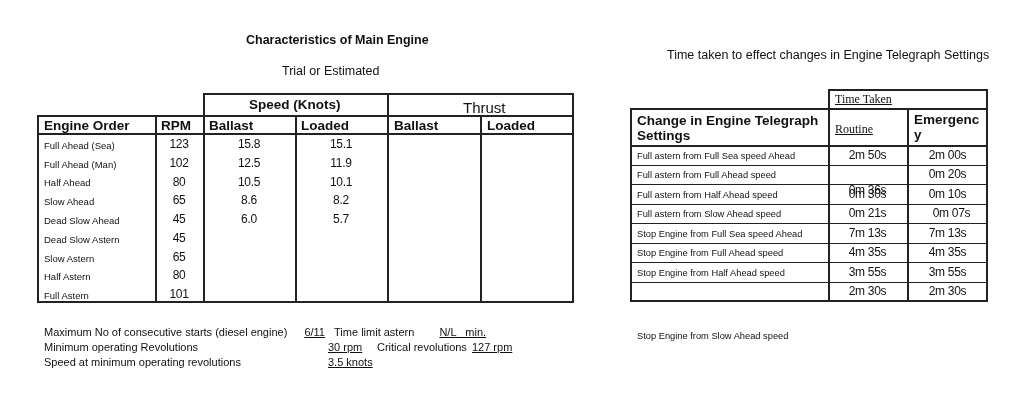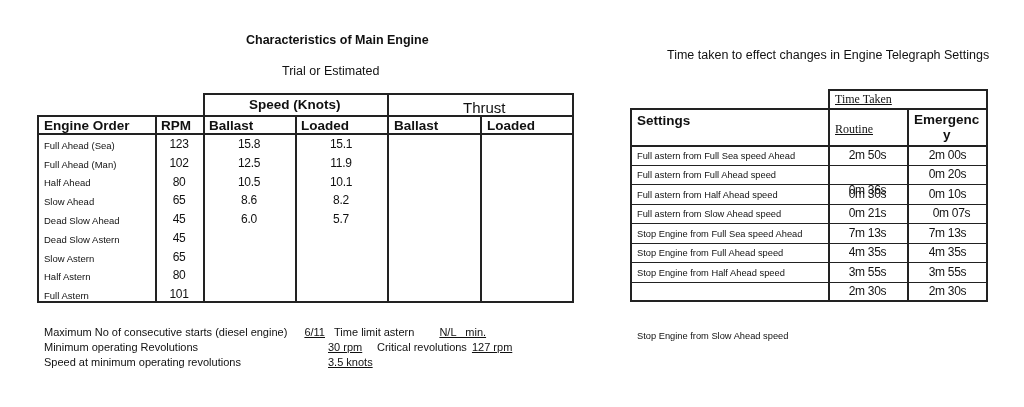--- a/index.html
+++ b/index.html
@@ -1,18 +1,18 @@
 <!DOCTYPE html>
 <html><head>
 <meta charset="utf-8">
 <style>
   html, body { margin: 0; padding: 0; background: #ffffff; }
   body { width: 1024px; height: 407px; position: relative; overflow: hidden;
          font-family: "Liberation Sans", sans-serif; color: #111; }
-  .abs { position: absolute; text-align: center; }
+  .abs { position: absolute; }
   .title { font-weight: bold; font-size: 12.5px; }
   .subtitle { font-size: 12.5px; }
 
   
   .lt-group-box { position: absolute; border: 2px solid #222; box-sizing: border-box; }
   .hdr { font-weight: bold; font-size: 13.5px; }
   .hdr-small { font-size: 15px; }
   .vline { position: absolute; width: 1.5px; background: #222; }
   .hline { position: absolute; height: 1.5px; background: #222; }
   .row-label { font-size: 9.5px; position: absolute; }
@@ -115,20 +115,21 @@
   <div class="hline" style="left:630px; top:145px; width:358px;"></div>
   <div class="hline" style="left:630px; top:165px; width:358px; height:1px;"></div>
   <div class="hline" style="left:630px; top:184px; width:358px; height:1px;"></div>
   <div class="hline" style="left:630px; top:204px; width:358px; height:1px;"></div>
   <div class="hline" style="left:630px; top:223px; width:358px; height:1px;"></div>
   <div class="hline" style="left:630px; top:243px; width:358px; height:1px;"></div>
   <div class="hline" style="left:630px; top:262px; width:358px; height:1px;"></div>
   <div class="hline" style="left:630px; top:282px; width:358px; height:1px;"></div>
 
   <div class="abs hdr" style="left:637px; top:113px; line-height:15px;">
+    <div>Change in Engine Telegraph</div>
     <div>Settings</div>
   </div>
   <div class="abs serif-u" style="left:835px; top:122px;">Routine</div>
   <div class="abs hdr" style="left:914px; top:112px; line-height:15px;">
     <div>Emergenc</div>
     <div>y</div>
   </div>
 
   <div>
     <div class="rt-label" style="left:637px; top:151px;">Full astern from Full Sea speed Ahead</div>

